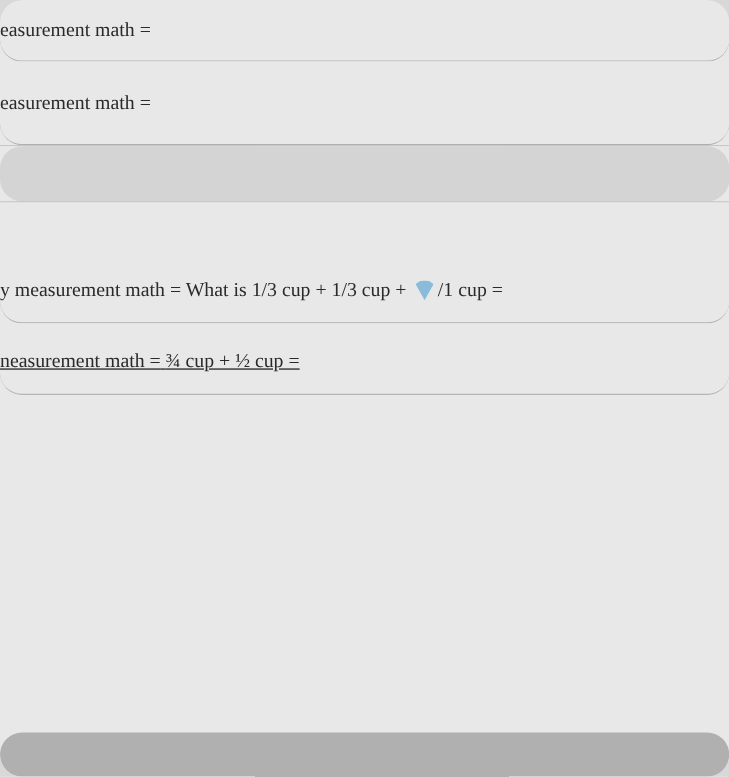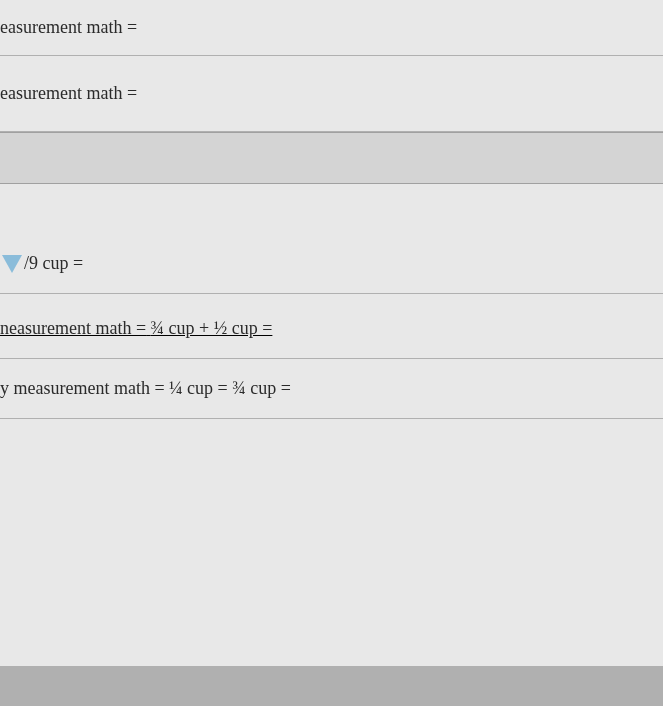--- a/index.html
+++ b/index.html
@@ -1,18 +1,19 @@
 <!DOCTYPE html>
 <html><head>
   <meta charset="utf-8">
   <style>
     * {
       margin: 0;
       padding: 0;
       box-sizing: border-box;
+      border-radius: 20px;
     }
 
     body {
       width: 663px;
       height: 706px;
       background-color: #d8d8d8;
       font-family: Georgia, 'Times New Roman', serif;
       overflow: hidden;
       position: relative;
     }
@@ -110,32 +111,28 @@
       <span>easurement math =</span>&nbsp;
     </div>
   </div>
 
   <hr class="divider">
   <div class="gap-block"></div>
   <hr class="divider">
 
   <div class="section section-middle">
     <div class="math-line">
+      <span>y measurement math = What is 1/3 cup + 1/3 cup +&nbsp;</span>
         <span class="cursor-icon"></span>
-        <span>/9 cup =</span>
+        <span>/1 cup =</span>
     </div>
   </div>
 
   <div class="section section-lower">
     <div class="math-line">
       <span>neasurement math =</span>&nbsp;<span>¾ cup + ½ cup =</span>
     </div>
   </div>
 
-  <div class="section section-bottom">
-    <div class="math-line">
-      <span>y measurement math =</span>&nbsp;<span>¼ cup = ¾ cup =</span>
-    </div>
-  </div>
 
   <div class="bottom-block" style="height:40px; background:#b0b0b0; position:absolute; bottom:0; width:100%;"></div>
 
 </div>
 
 </body></html>

